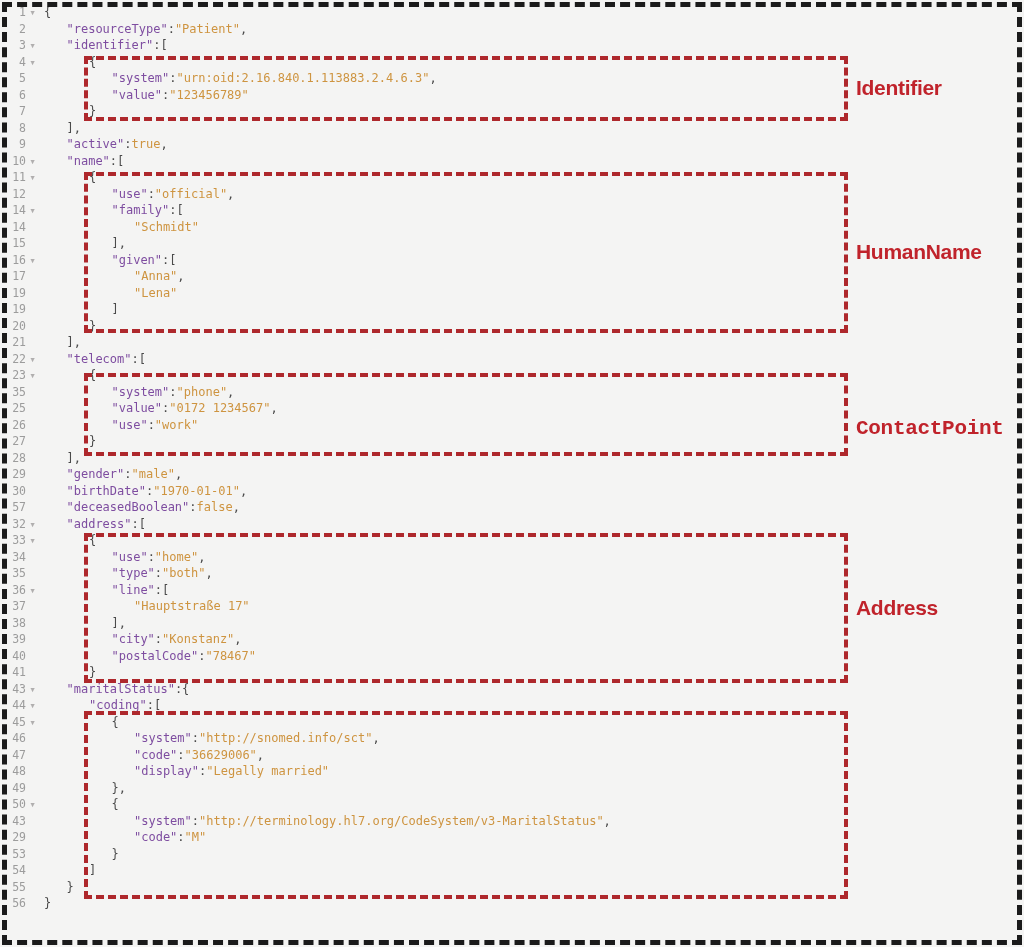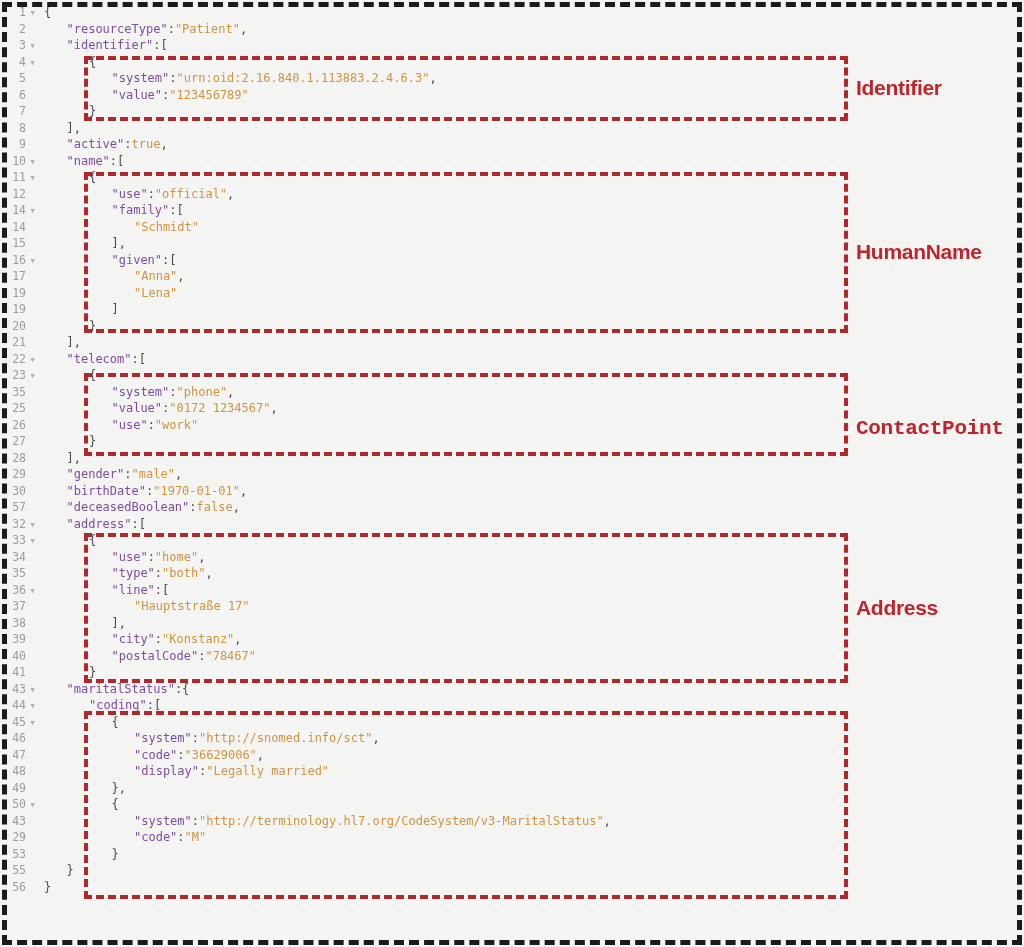--- a/index.html
+++ b/index.html
@@ -83,20 +83,21 @@
       <div class="line"><span class="num">44</span><span class="fold">▼</span><span class="ind" style="width: 50px;"></span><span class="t-k">"coding"</span><span class="t-p">:[</span></div>
       <div class="line"><span class="num">45</span><span class="fold">▼</span><span class="ind" style="width: 72.5px;"></span><span class="t-p">{</span></div>
       <div class="line"><span class="num">46</span><span class="fold"></span><span class="ind" style="width: 95px;"></span><span class="t-k">"system"</span><span class="t-p">:</span><span class="t-s">"http://snomed.info/sct"</span><span class="t-p">,</span></div>
       <div class="line"><span class="num">47</span><span class="fold"></span><span class="ind" style="width: 95px;"></span><span class="t-k">"code"</span><span class="t-p">:</span><span class="t-s">"36629006"</span><span class="t-p">,</span></div>
       <div class="line"><span class="num">48</span><span class="fold"></span><span class="ind" style="width: 95px;"></span><span class="t-k">"display"</span><span class="t-p">:</span><span class="t-s">"Legally married"</span></div>
       <div class="line"><span class="num">49</span><span class="fold"></span><span class="ind" style="width: 72.5px;"></span><span class="t-p">},</span></div>
       <div class="line"><span class="num">50</span><span class="fold">▼</span><span class="ind" style="width: 72.5px;"></span><span class="t-p">{</span></div>
       <div class="line"><span class="num">43</span><span class="fold"></span><span class="ind" style="width: 95px;"></span><span class="t-k">"system"</span><span class="t-p">:</span><span class="t-s">"http://terminology.hl7.org/CodeSystem/v3-MaritalStatus"</span><span class="t-p">,</span></div>
       <div class="line"><span class="num">29</span><span class="fold"></span><span class="ind" style="width: 95px;"></span><span class="t-k">"code"</span><span class="t-p">:</span><span class="t-s">"M"</span></div>
       <div class="line"><span class="num">53</span><span class="fold"></span><span class="ind" style="width: 72.5px;"></span><span class="t-p">}</span></div>
+      <div class="line"><span class="num">54</span><span class="fold"></span><span class="ind" style="width: 50px;"></span><span class="t-p">]</span></div>
       <div class="line"><span class="num">55</span><span class="fold"></span><span class="ind" style="width: 27.5px;"></span><span class="t-p">}</span></div>
       <div class="line"><span class="num">56</span><span class="fold"></span><span class="ind" style="width: 5px;"></span><span class="t-p">}</span></div>
     </div>
 
   <div class="ann-box" style="top:56px;height:65px;"></div>
   <div class="ann-box" style="top:172px;height:161px;"></div>
   <div class="ann-box" style="top:373px;height:83px;"></div>
   <div class="ann-box" style="top:533px;height:150px;"></div>
   <div class="ann-box" style="top:711px;height:188px;"></div>
 

